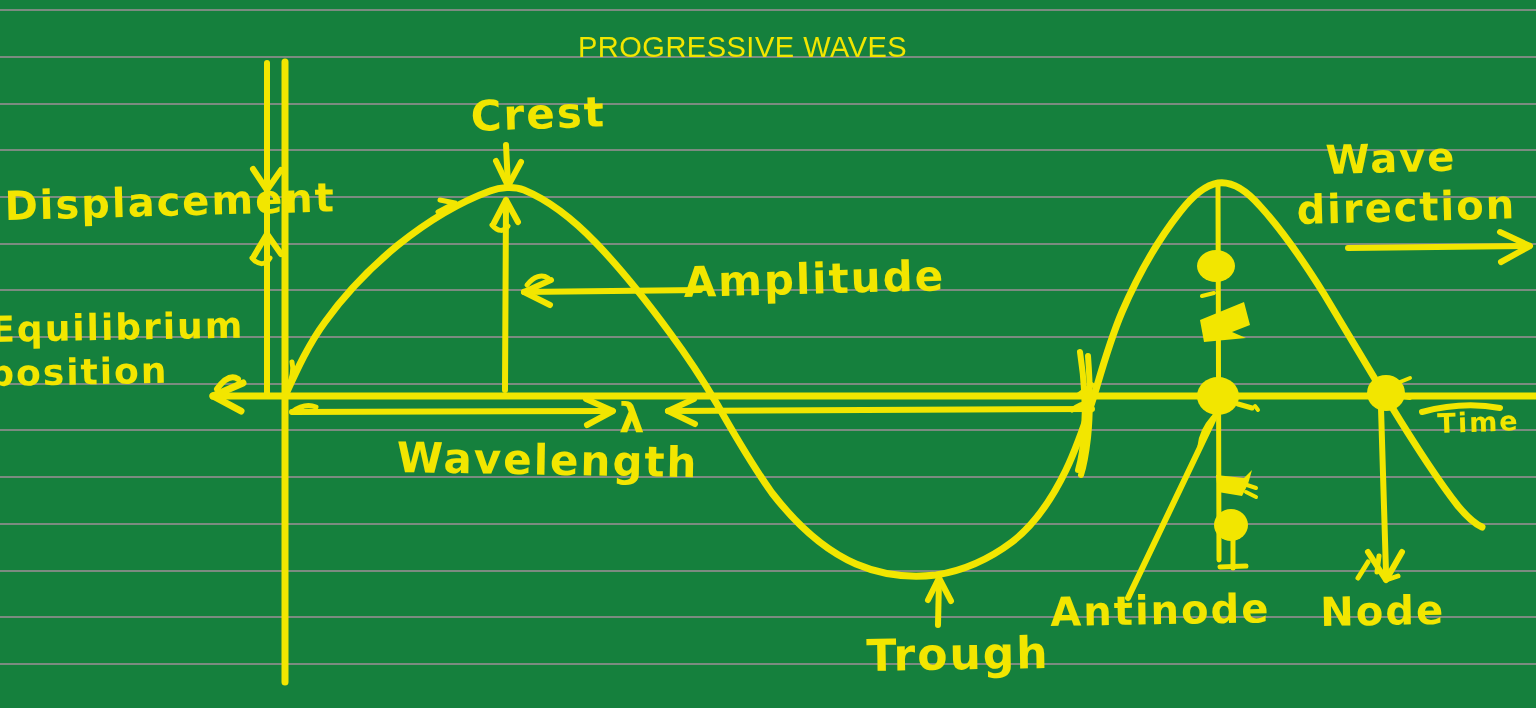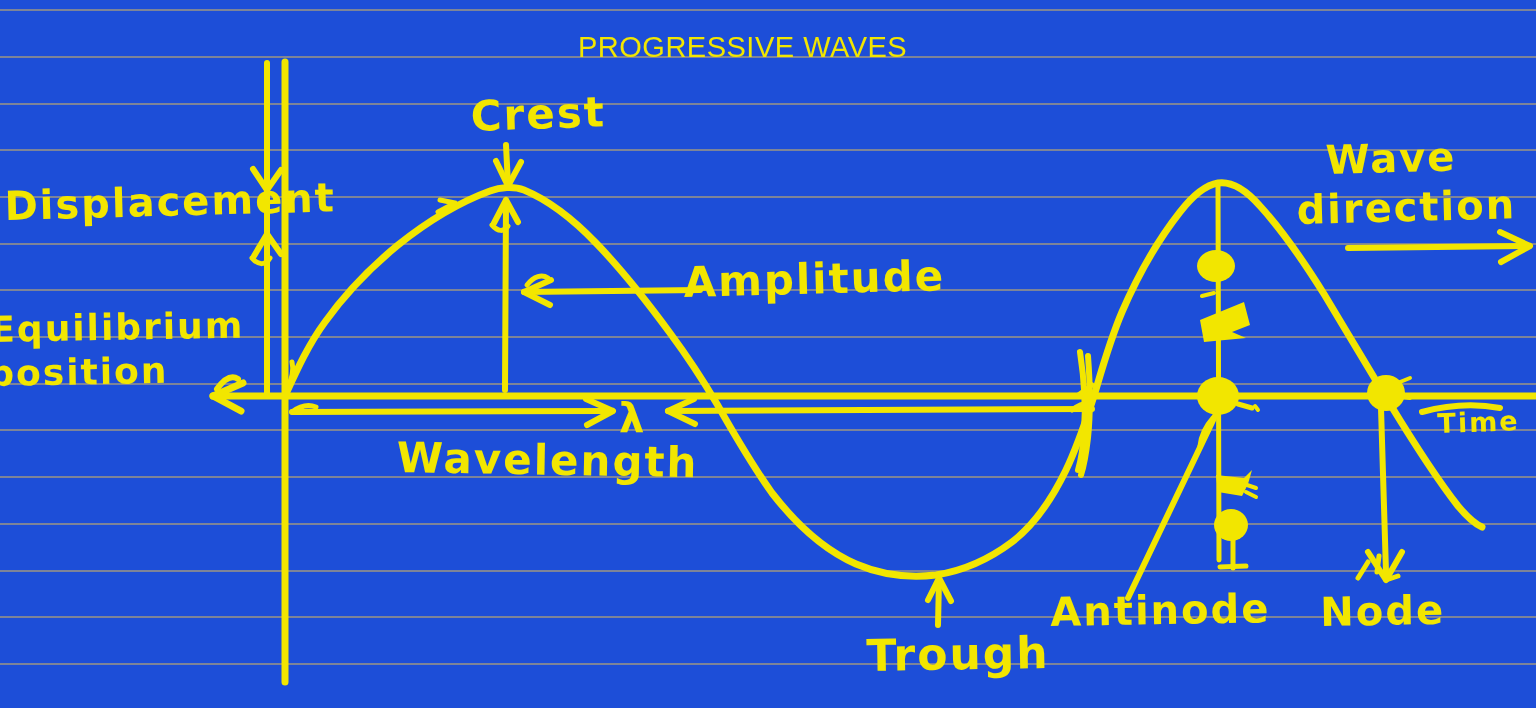--- a/index.html
+++ b/index.html
@@ -7,21 +7,21 @@
     padding: 0;
     background: #000000;
   }
   body {
     font-family: "Liberation Sans", sans-serif;
   }
   #stage {
     position: relative;
     width: 1536px;
     height: 708px;
-    background: #1d4ed8;
+    background: #15803d;
     overflow: hidden;
   }
   #board-svg {
     position: absolute;
     left: 0;
     top: 0;
     width: 1536px;
     height: 708px;
     display: block;
   }

